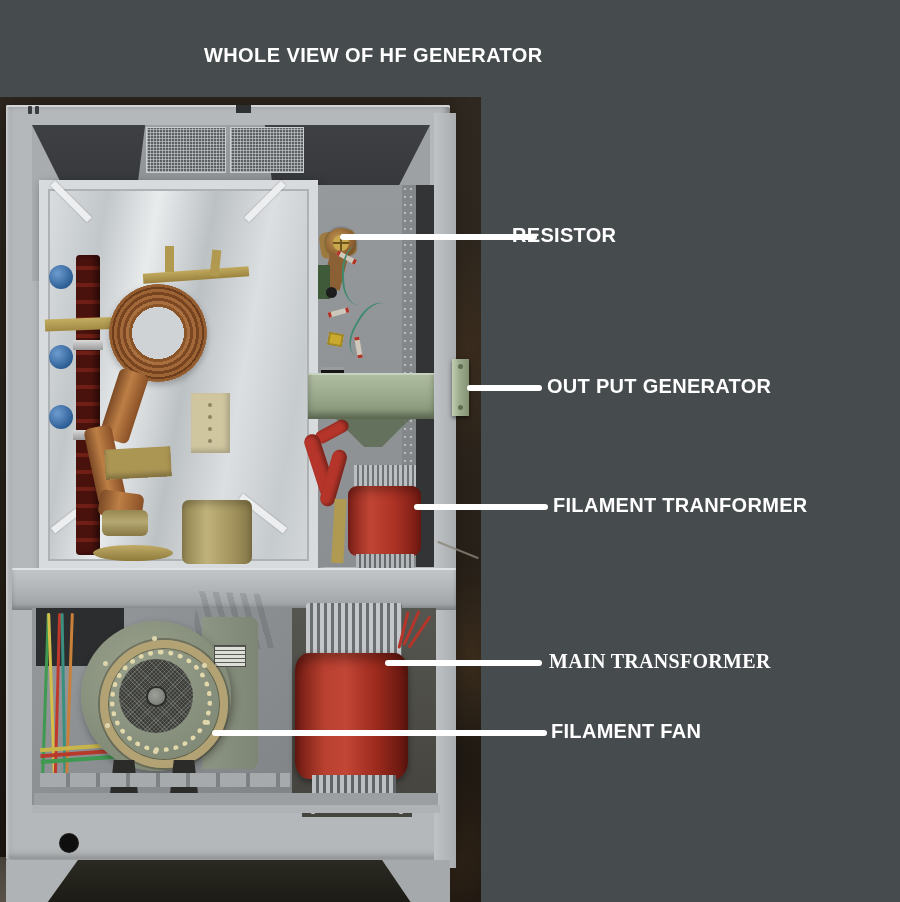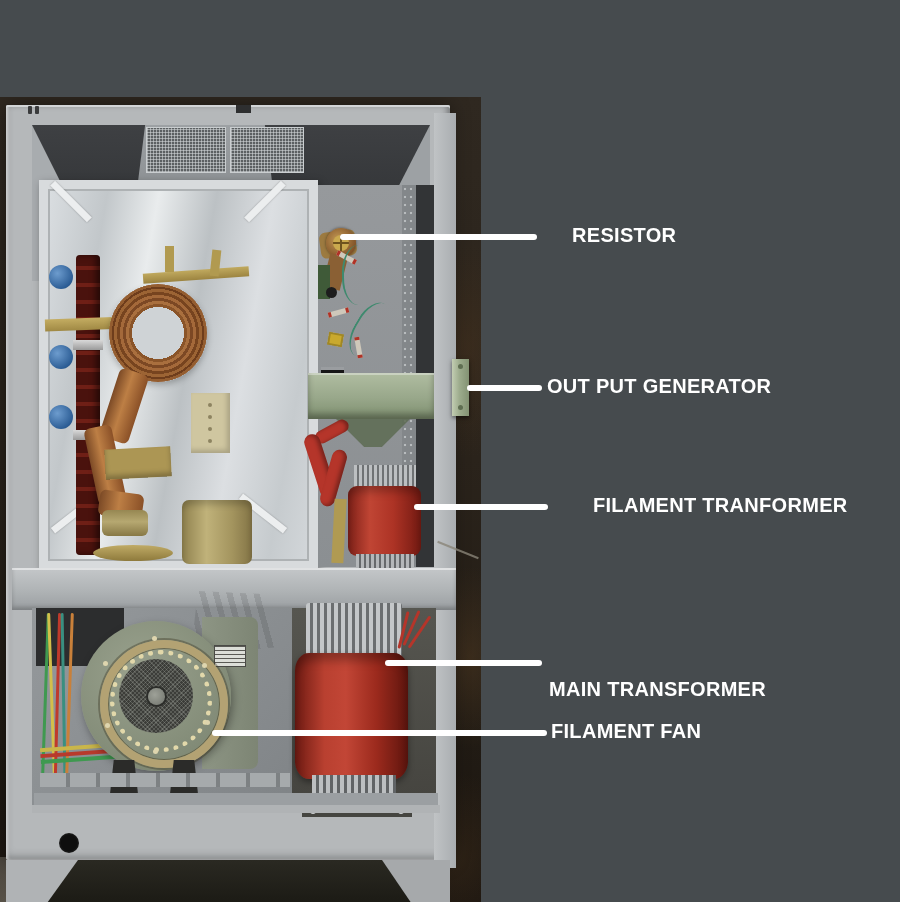--- a/index.html
+++ b/index.html
@@ -6,27 +6,27 @@
   body{font-family:"Liberation Sans", sans-serif;}
   .stage{position:relative;width:900px;height:902px;background:#464b4e;overflow:hidden;}
 
   
   .page-title{position:absolute;left:204px;top:44px;color:#ffffff;font-size:20px;font-weight:bold;letter-spacing:.4px;white-space:nowrap;}
 
   
   .annotation .leader{position:absolute;height:6px;background:#ffffff;border-radius:3px;}
   .annotation .ann-label{position:absolute;color:#ffffff;font-size:20px;font-weight:bold;letter-spacing:.3px;white-space:nowrap;}
   .ann-resistor .leader{left:340px;top:234px;width:197px;}
-  .ann-resistor .ann-label{left:572px;top:224px;}
+  .ann-resistor .ann-label{left:512px;top:224px;}
   .ann-output .leader{left:467px;top:385px;width:75px;}
   .ann-output .ann-label{left:547px;top:375px;}
   .ann-filament .leader{left:414px;top:504px;width:134px;}
-  .ann-filament .ann-label{left:553px;top:494px;margin-left:40px;}
+  .ann-filament .ann-label{left:553px;top:494px;}
   .ann-main .leader{left:385px;top:660px;width:157px;}
-  .ann-main .ann-label{left:549px;top:678px;}
+  .ann-main .ann-label{left:549px;top:650px;font-family:Liberation Serif, serif;}
   .ann-cooling .leader{left:212px;top:730px;width:335px;}
   .ann-cooling .ann-label{left:551px;top:720px;}
 
   
   .photo{position:absolute;left:0;top:97px;width:481px;height:805px;overflow:hidden;
     background:
       radial-gradient(90px 160px at 465px 250px, rgba(70,50,30,.55), transparent 70%),
       radial-gradient(70px 130px at 470px 560px, rgba(80,58,34,.5), transparent 70%),
       radial-gradient(80px 120px at 460px 760px, rgba(60,44,26,.5), transparent 70%),
       linear-gradient(180deg,#2f2820 0%,#2a231b 45%,#211b14 80%,#1b1510 100%);}
@@ -188,20 +188,21 @@
   .base-hole{left:53px;top:728px;width:20px;height:20px;border-radius:50%;background:radial-gradient(circle,#0e0e0e 55%,#3a3a38);}
   .shadow-under{left:28px;top:763px;width:400px;height:42px;background:linear-gradient(180deg,#2a2922,#1c1b15);}
   .leg-left{left:6px;top:763px;width:72px;height:42px;background:#b0b3b5;clip-path:polygon(0 0,100% 0,58% 100%,0 100%);}
   .leg-right{left:382px;top:763px;width:68px;height:42px;background:#a6a9ab;clip-path:polygon(0 0,100% 0,100% 100%,42% 100%);}
 </style>
 </head>
 <body>
 
 <div class="stage">
 
+  <div class="page-title">WHOLE VIEW OF HF GENERATOR</div>
 
   <div class="photo">
     <div class="floor-left"></div>
 
     <div class="cabinet">
       <div class="top-bolt b1"></div>
       <div class="top-bolt b2"></div>
       <div class="top-tab"></div>
 
       <div class="cab-top-interior"></div>

